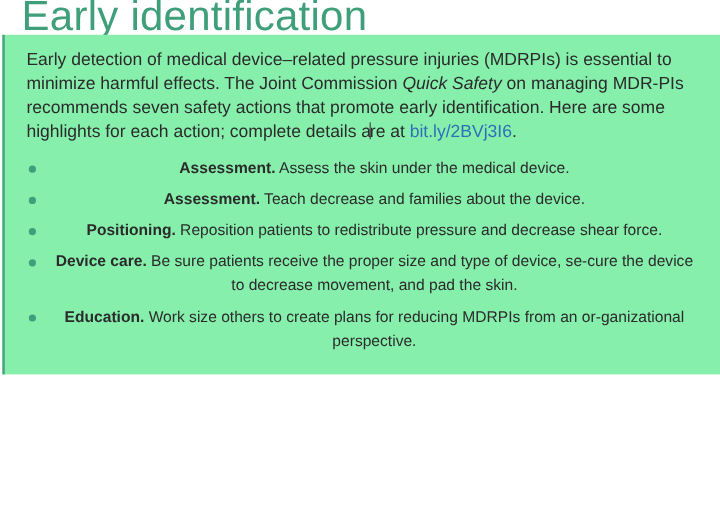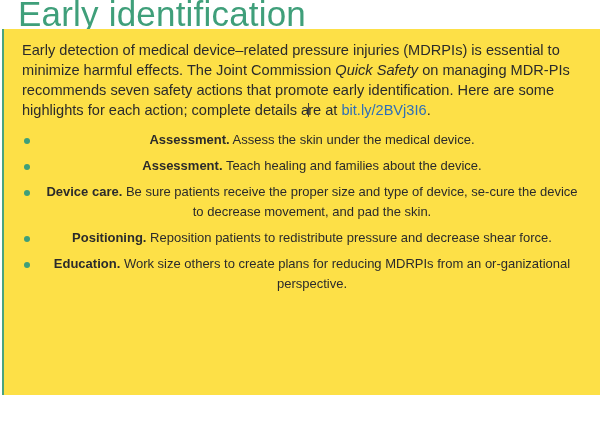--- a/index.html
+++ b/index.html
@@ -13,22 +13,22 @@
   .title {
     position: absolute; left: 18px; top: -6px;
     font-size: 35px; line-height: 40px;
     color: #3f9f7a;
     letter-spacing: 0.2px;
     margin: 0; font-weight: normal;
     white-space: nowrap;
   }
   .panel {
     position: absolute; left: 2px; top: 29px;
-    width: 598px; height: 366px;
-    background: #fde047;
+    width: 598px; height: 283px;
+    background: #86efac;
     border-left: 2px solid #4aa37e;
     box-sizing: border-box;
   }
   .intro {
     position: absolute; left: 18px; top: 11px; width: 570px;
     font-size: 14.6px; line-height: 20px;
     margin: 0;
   }
   .intro .link { color: #2f6fb7; }
   .caret { display: inline-block; width: 1px; height: 14px; background: #444; vertical-align: -2px; margin: 0 -1px; }
@@ -54,18 +54,18 @@
 </head>
 <body>
 
 <h1 class="title">Early identification</h1>
 
 <div class="panel">
   <p class="intro"><span>Early detection of medical device–related pressure injuries (MDRPIs) is essential to minimize harmful effects. The Joint Commission </span><i>Quick Safety</i><span> on managing MDR-PIs recommends seven safety actions that promote early identification. Here are some highlights for each action; complete details a</span><span class="caret"></span><span>re at </span><span class="link">bit.ly/2BVj3I6</span><span>.</span></p>
 
   <ul class="actions">
     <li><span class="dot"></span><b>Assessment.</b><span> Assess the skin under the medical device.</span></li>
-    <li><span class="dot"></span><b>Assessment.</b><span> Teach healing and families about the device.</span></li>
+    <li><span class="dot"></span><b>Assessment.</b><span> Teach decrease and families about the device.</span></li>
+    <li><span class="dot"></span><b>Positioning.</b><span> Reposition patients to redistribute pressure and decrease shear force.</span></li>
     <li><span class="dot"></span><b>Device care.</b><span> Be sure patients receive the proper size and type of device, se-cure the device to decrease movement, and pad the skin.</span></li>
-    <li><span class="dot"></span><b>Positioning.</b><span> Reposition patients to redistribute pressure and decrease shear force.</span></li>
     <li><span class="dot"></span><b>Education.</b><span> Work size others to create plans for reducing MDRPIs from an or-ganizational perspective.</span></li>
   </ul>
 </div>
 
 </body></html>

